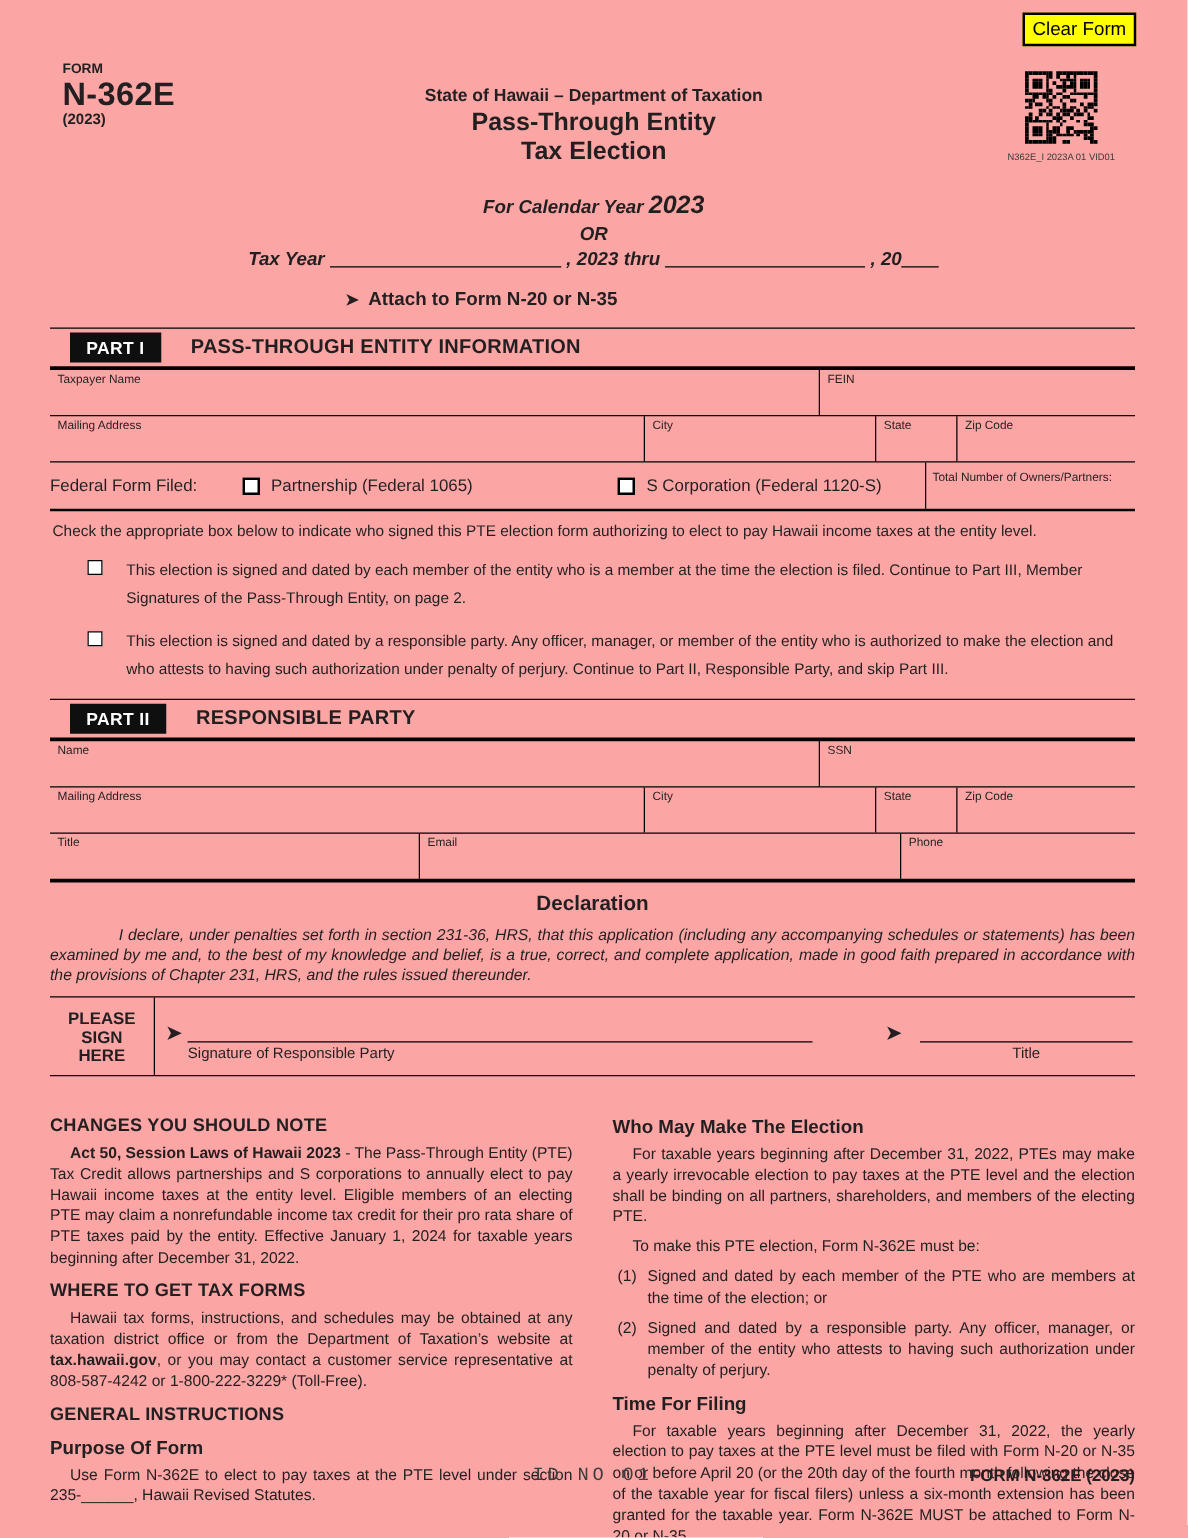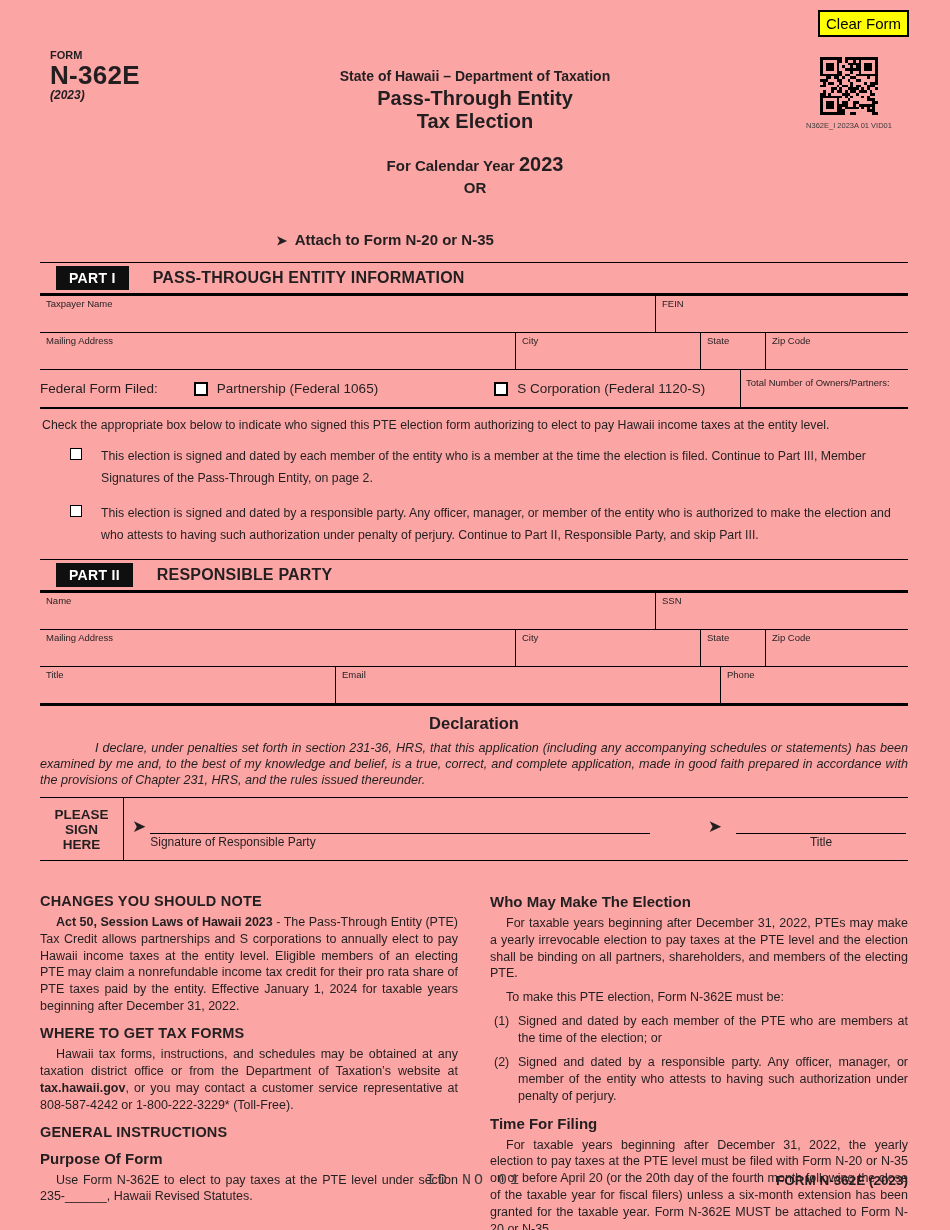--- a/index.html
+++ b/index.html
@@ -8,37 +8,37 @@
   .page { position:relative; width:950px; height:1230px; background:#fca5a5; overflow:hidden; }
 
   
   .clear-form { position:absolute; top:10px; left:818px; width:91px; height:27px;
     background:#ffff00; border:2px solid #000; font-family:"Liberation Sans",sans-serif;
     font-size:15px; color:#000; text-align:center; line-height:23px; cursor:pointer; }
 
   .form-id { position:absolute; top:50px; left:50px; line-height:1.05; }
   .form-id .lbl { font-size:11px; font-weight:bold; }
   .form-id .num { font-size:26px; font-weight:bold; letter-spacing:0.3px; }
-  .form-id .yr  { font-size:12px; font-weight:bold;font-style:italic; }
+  .form-id .yr  { font-size:12px; font-weight:bold; }
 
   .title-block { position:absolute; top:68px; left:235px; width:480px; text-align:center; }
   .title-block .agency { font-size:14px; font-weight:bold; margin-bottom:3px; }
   .title-block .t1, .title-block .t2 { font-size:20px; font-weight:bold; line-height:1.15; }
 
   .qr-wrap { position:absolute; top:57px; left:788px; width:122px; text-align:center; }
   .qr { display:grid; grid-template-columns:repeat(21,1fr); grid-auto-rows:1fr;
         width:58px; height:58px; margin:0 auto 6px auto; }
   .qr i { display:block; }
   .qr i.b { background:#000; }
   .qr-caption { font-size:7.5px; color:#3a3a3a; white-space:nowrap; }
 
   .calendar-block { position:absolute; top:153px; left:0; width:950px; text-align:center;
     font-weight:bold; font-size:15px; }
   .calendar-block .big { font-size:20px; }
-  .calendar-block .row { margin-bottom:3px; }
+  .calendar-block .row { margin-bottom:3px;font-style:italic; }
   .blank { display:inline-block; border-bottom:1.5px solid #000; height:14px; vertical-align:baseline; margin-bottom:-2px; }
   .blank.b1 { width:185px; } .blank.b2 { width:160px; } .blank.b3 { width:30px; }
 
   .attach-note { position:absolute; top:231px; left:0; width:770px; text-align:center;
     font-weight:bold; font-size:15px; }
   .attach-note .arrow { font-size:13px; margin-right:4px; }
 
   
   .form-body { position:absolute; top:262px; left:40px; width:868px; }
 
@@ -576,20 +576,27 @@
       </div>
     <div class="qr-caption">N362E_I 2023A 01 VID01</div>
   </div>
 
   <div class="calendar-block">
     <div class="row">
       <span>For Calendar Year</span>
       <span class="big">2023</span>
     </div>
     <div class="row">OR</div>
+    <div class="row">
+      <span>Tax Year</span>
+      <span class="blank b1"></span>
+      <span>, 2023 thru</span>
+      <span class="blank b2"></span>
+      <span>, 20</span><span class="blank b3"></span>
+    </div>
   </div>
 
   <div class="attach-note">
     <span class="arrow">➤</span>
     <span>Attach to Form N-20 or N-35</span>
   </div>
 
   <div class="form-body">
 
     <div class="part-hdr">

